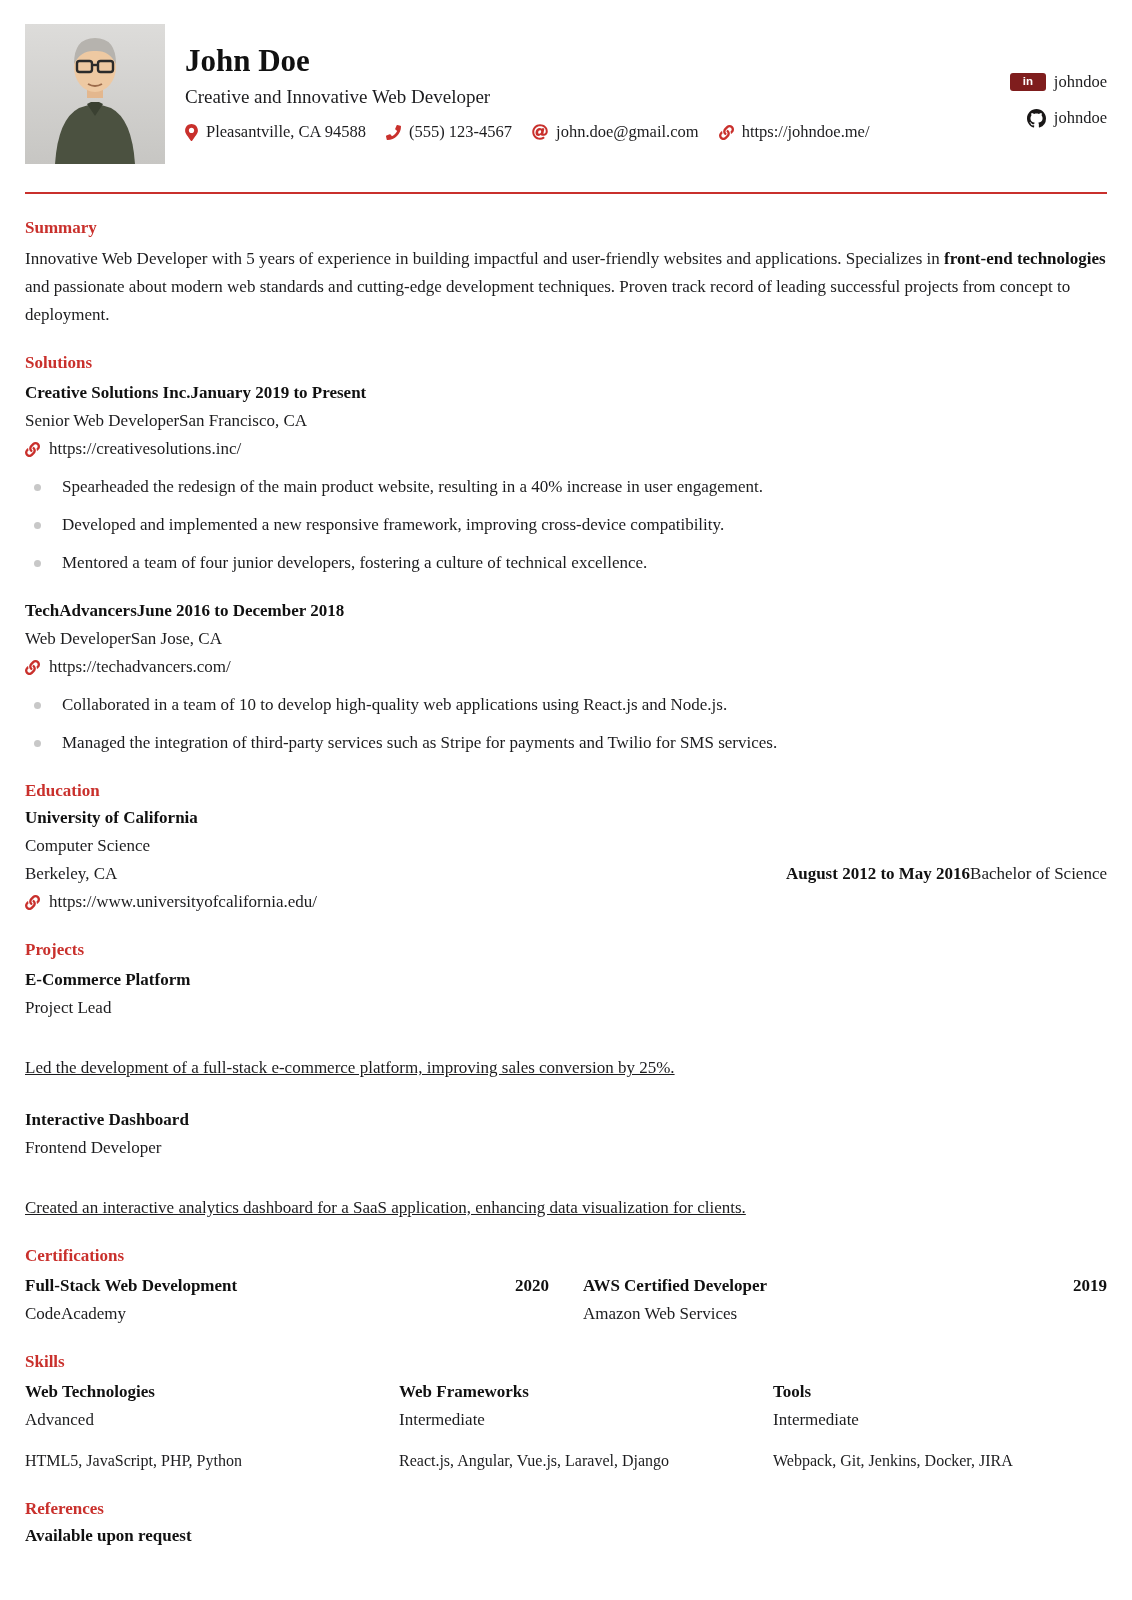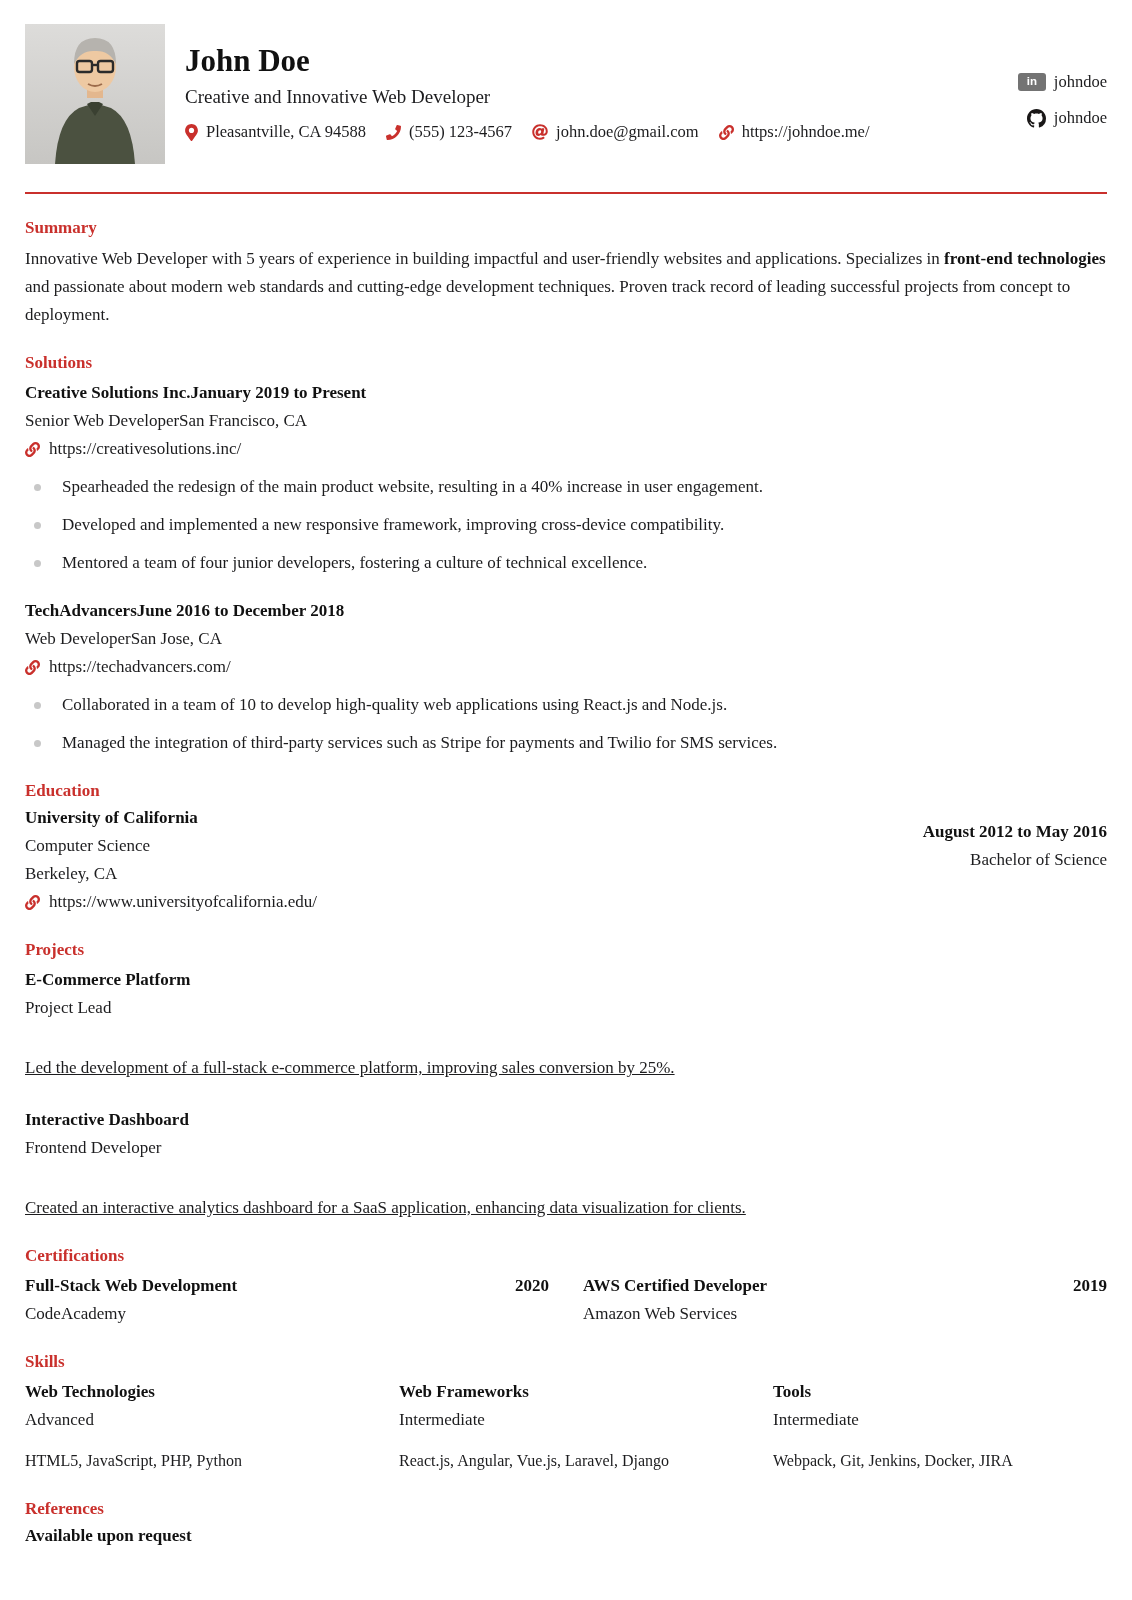--- a/index.html
+++ b/index.html
@@ -21,41 +21,41 @@
   .header{display:flex;align-items:flex-start;}
   .photo{width:140px;height:140px;flex:0 0 140px;overflow:hidden;}
   .id-block{margin-left:20px;padding-top:20px;flex:1 1 auto;}
   .person-name{font-size:31px;line-height:34px;font-weight:700;color:var(--bold);}
   .job-title{font-size:19px;line-height:26px;margin-top:6px;}
   .contact-row{display:flex;gap:20px;margin-top:8px;font-size:16.5px;white-space:nowrap;}
   .contact-item{display:inline-flex;align-items:center;gap:8px;}
   .contact-item svg{flex:0 0 auto;}
   .social-block{margin-top:44px;display:flex;flex-direction:column;gap:8px;align-items:flex-end;font-size:16.5px;}
   .social-row{display:inline-flex;align-items:center;gap:8px;}
-  .li-badge{width:28px;height:18px;border-radius:3px;background:#737373;color:#fff;
+  .li-badge{width:36px;height:18px;border-radius:3px;background:#7f1d1d;color:#fff;
     font-family:"Liberation Sans",sans-serif;font-size:11.5px;font-weight:700;
     display:flex;align-items:center;justify-content:center;line-height:1;}
   .divider{border:none;border-top:2px solid var(--accent);margin-top:28px;}
   
   .section{margin-top:21px;}
   .section-heading{color:var(--accent);font-size:17px;line-height:26px;font-weight:700;}
   .summary-text{margin-top:4px;}
   b,strong,.bold{font-weight:700;color:var(--bold);}
   
   .entry{margin-top:3px;}
   .entry + .entry{margin-top:20px;}
   .row{display:flex;align-items:baseline;}
   .link-row{display:flex;align-items:center;gap:9px;}
   .link-row svg{flex:0 0 auto;}
   ul.bullets{list-style:none;margin-top:10px;}
   ul.bullets li{position:relative;padding-left:37px;margin-bottom:10px;}
   ul.bullets li::before{content:"";position:absolute;left:9px;top:11px;width:7px;height:7px;border-radius:50%;background:var(--bullet);}
   
   .edu-grid{display:flex;justify-content:space-between;}
-  .edu-right{display:flex;flex-direction:column;justify-content:center;align-items:flex-end;text-align:right;}
+  .edu-right{display:flex;flex-direction:row;justify-content:center;align-items:flex-end;text-align:right;}
   
   .project{margin-top:3px;}
   .project + .project{margin-top:24px;}
   .project-desc{margin-top:32px;text-decoration:underline;}
   
   .cert-grid{display:grid;grid-template-columns:1fr 1fr;column-gap:34px;margin-top:3px;}
   .cert{display:flex;justify-content:space-between;}
   
   .skills-grid{display:grid;grid-template-columns:1fr 1fr 1fr;column-gap:40px;margin-top:3px;}
   .skill-keywords{margin-top:13px;font-size:16px;}

